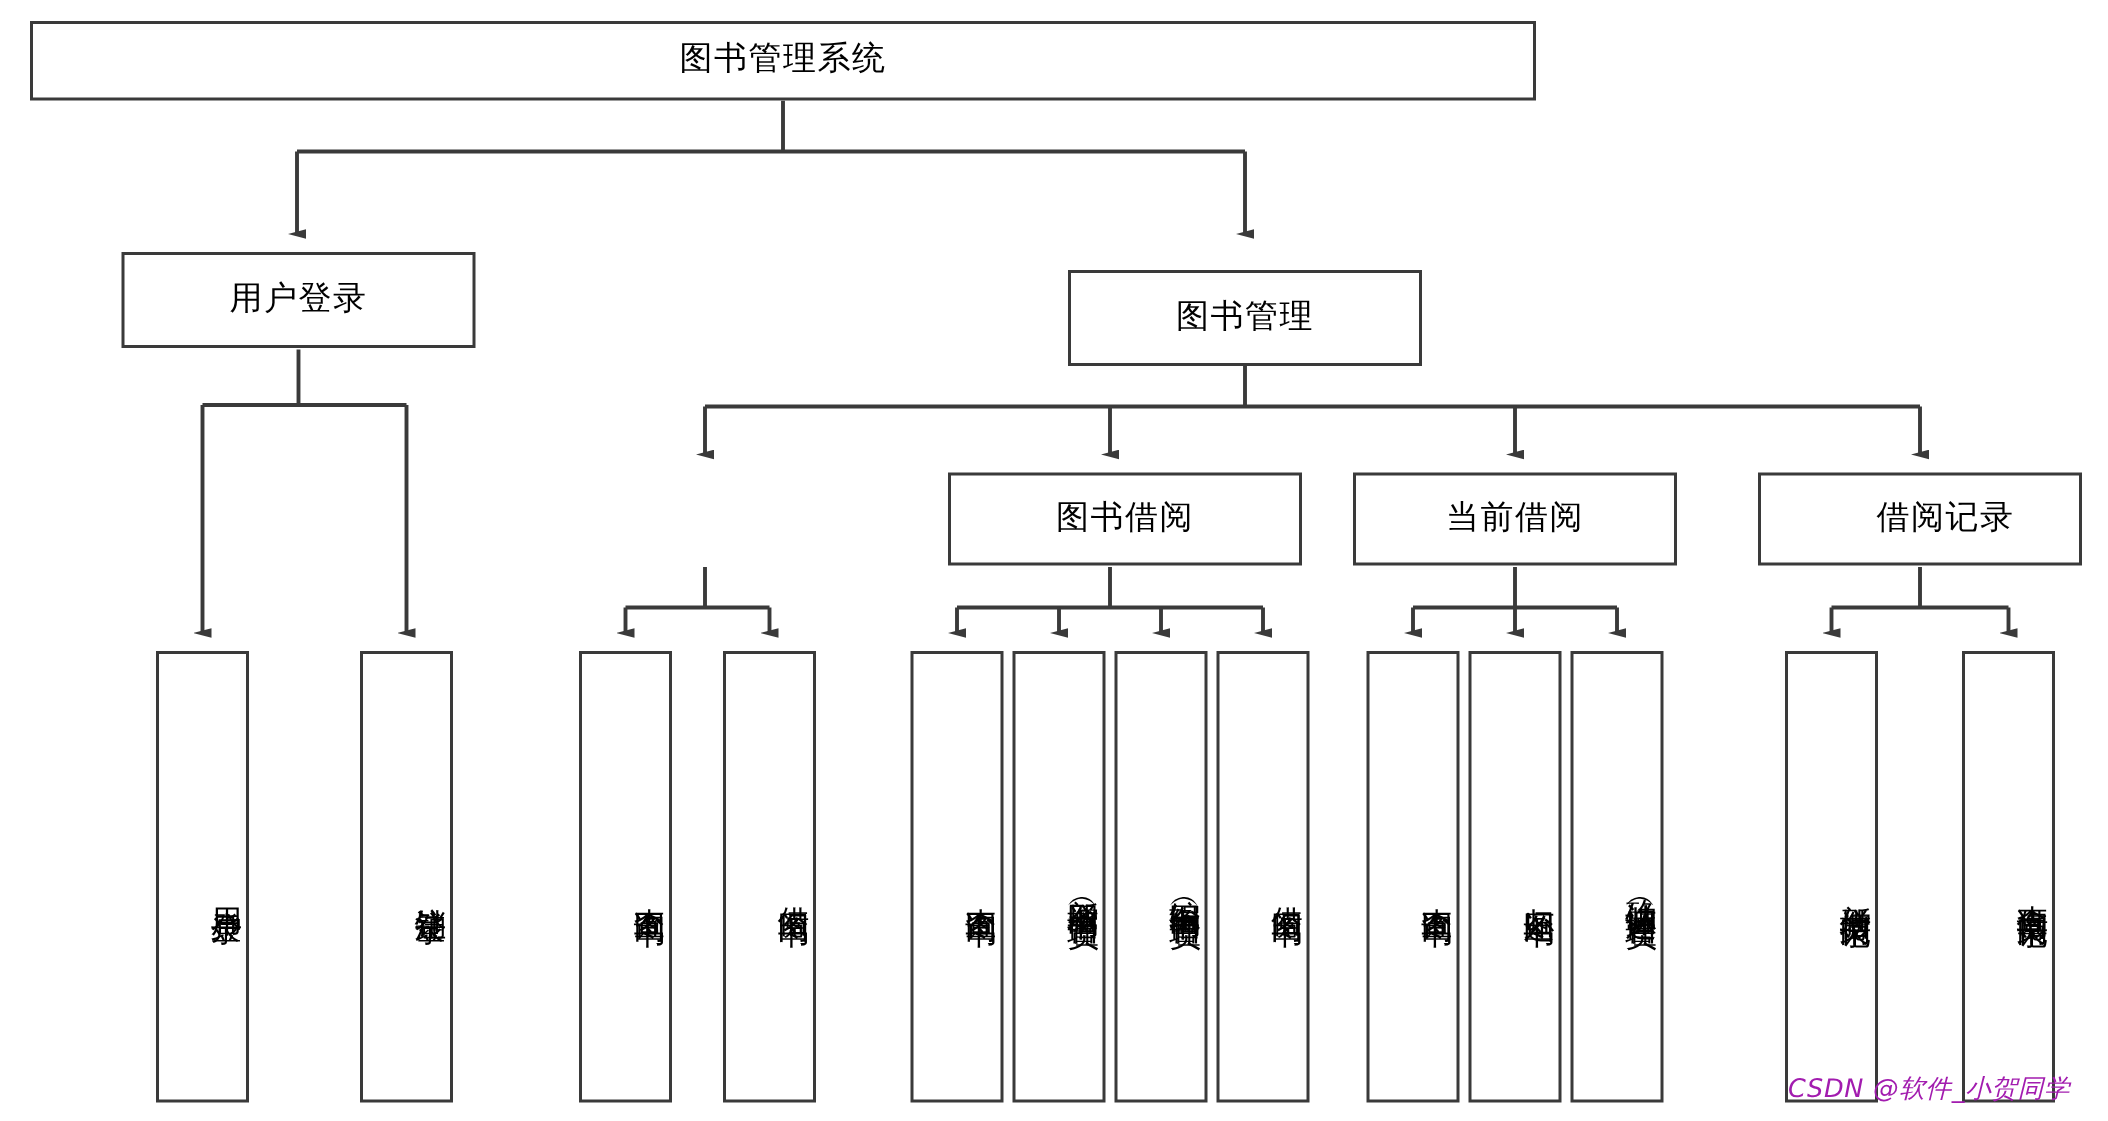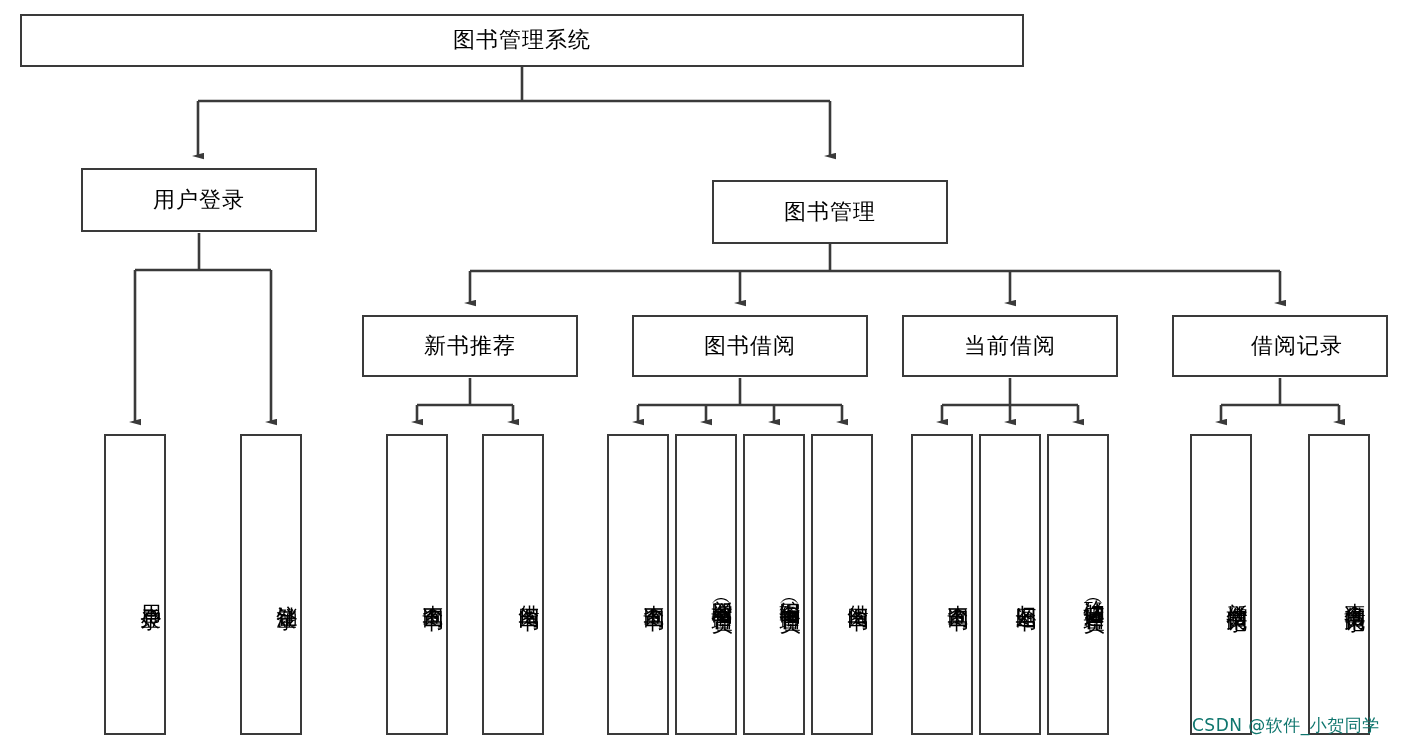--- a/index.html
+++ b/index.html
@@ -58,24 +58,25 @@
   .node.vert .vtext {
     writing-mode: vertical-rl;
     text-orientation: upright;
     white-space: nowrap;
   }
   .watermark {
     position: absolute;
     left: 1192px;
     top: 714px;
     font-size: 17px;
-    color: #0f766e;
+    color: #a21caf;
     letter-spacing: 0.5px;
     z-index: 3;
     white-space: nowrap;
+    font-style: italic;
   }
 </style>
 </head>
 <body>
 
 <div id="canvas">
 
   <svg class="wires" viewBox="0 0 1405 747" xmlns="http://www.w3.org/2000/svg">
     <defs>
       <marker id="arrow" markerWidth="10" markerHeight="12" refX="3.2" refY="6" orient="auto" markerUnits="userSpaceOnUse">
@@ -130,23 +131,20 @@
     <span>图书管理系统</span>
   </div>
 
   <div class="node horiz" style="left:81px; top:168px; width:236px; height:64px;">
     <span>用户登录</span>
   </div>
   <div class="node horiz" style="left:712px; top:168px; width:236px; height:64px;margin-top:12px;">
     <span>图书管理</span>
   </div>
 
-  <div class="node horiz" style="left:362px; top:315px; width:216px; height:62px;">
-    <span>新书推荐</span>
-  </div>
   <div class="node horiz" style="left:632px; top:315px; width:236px; height:62px;">
     <span>图书借阅</span>
   </div>
   <div class="node horiz" style="left:902px; top:315px; width:216px; height:62px;">
     <span>当前借阅</span>
   </div>
   <div class="node horiz" style="left:1172px; top:315px; width:216px; height:62px;padding-left:34px;">
     <span>借阅记录</span>
   </div>
 

